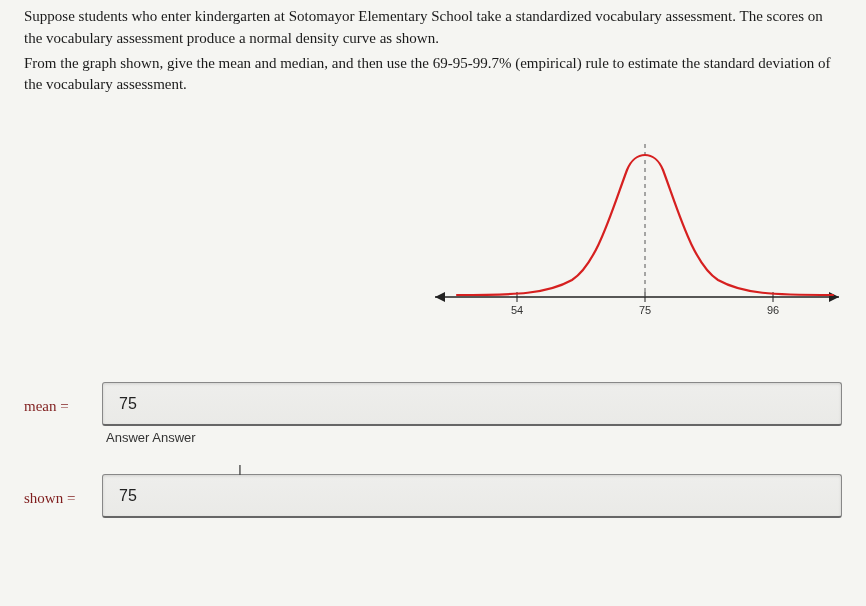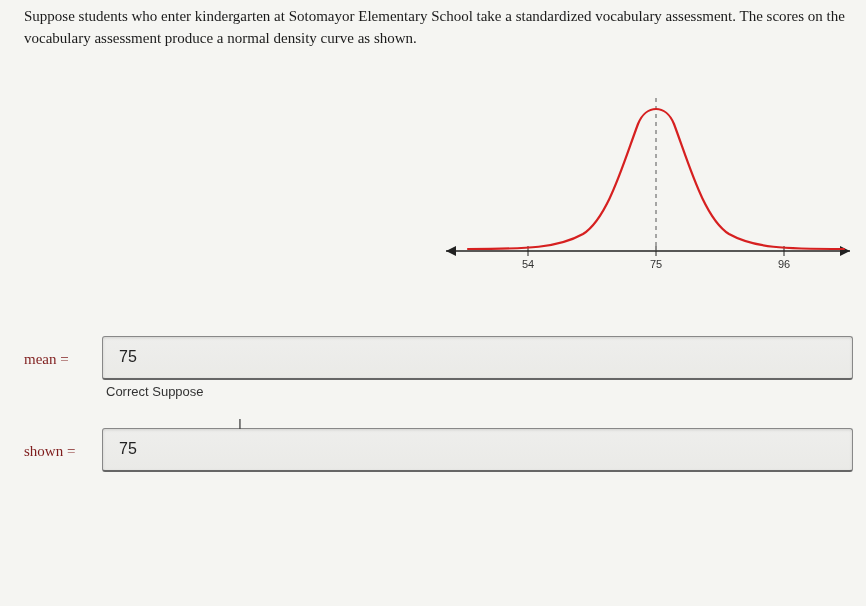--- a/index.html
+++ b/index.html
@@ -15,21 +15,21 @@
       position: absolute;
       left: 0;
       top: 0;
       bottom: 0;
       width: 18px;
       display: flex;
       align-items: flex-start;
       padding-top: 10px;
     }
     .content {
-      padding: 6px 13px 10px 24px;
+      padding: 6px 24px 10px 24px;
     }
     .problem-text {
       font-size: 15px;
       line-height: 1.45;
       color: #1a1a1a;
       margin-bottom: 16px;
     }
     .problem-text p { margin-bottom: 3px; }
     .upper-area {
       position: relative;
@@ -99,20 +99,21 @@
 </head>
 <body>
 
 <div class="copyright-sidebar">
   
 </div>
 
 <div class="content">
   <div class="problem-text">
     <p>Suppose students who enter kindergarten at Sotomayor Elementary School take a standardized vocabulary assessment. The scores on the vocabulary assessment produce a normal density curve as shown.</p>
+    <p>From the graph shown, give the mean and median, and then use the 69-95-99.7% (empirical) rule to estimate the standard deviation of the vocabulary assessment.</p>
   </div>
 
   <div class="upper-area">
     <div class="chart-area">
       <svg width="420" height="220" viewBox="0 0 420 220">
 
         <line x1="8" y1="175" x2="412" y2="175" stroke="#222" stroke-width="1.5"></line>
 
         <polygon points="8,175 18,170 18,180" fill="#222"></polygon>
         <polygon points="412,175 402,170 402,180" fill="#222"></polygon>
@@ -135,21 +136,21 @@
         <text x="346" y="192" class="axis-tick" text-anchor="middle">96</text>
       </svg>
     </div>
   </div>
 
   <div class="answer-section">
     <div class="answer-row">
       <div class="answer-label">mean =</div>
       <div class="answer-input-wrap">
         <input class="answer-input" value="75" style="">
-        <div class="feedback">Correct Suppose</div>
+        <div class="feedback">Answer Answer</div>
       </div>
     </div>
 
     <div class="answer-row" style="margin-bottom:0;">
       <div class="answer-label">shown =</div>
       <div class="answer-input-wrap">
         <span class="cursor-mark">I</span>
         <input class="answer-input" value="75" style="">
       </div>
     </div>

